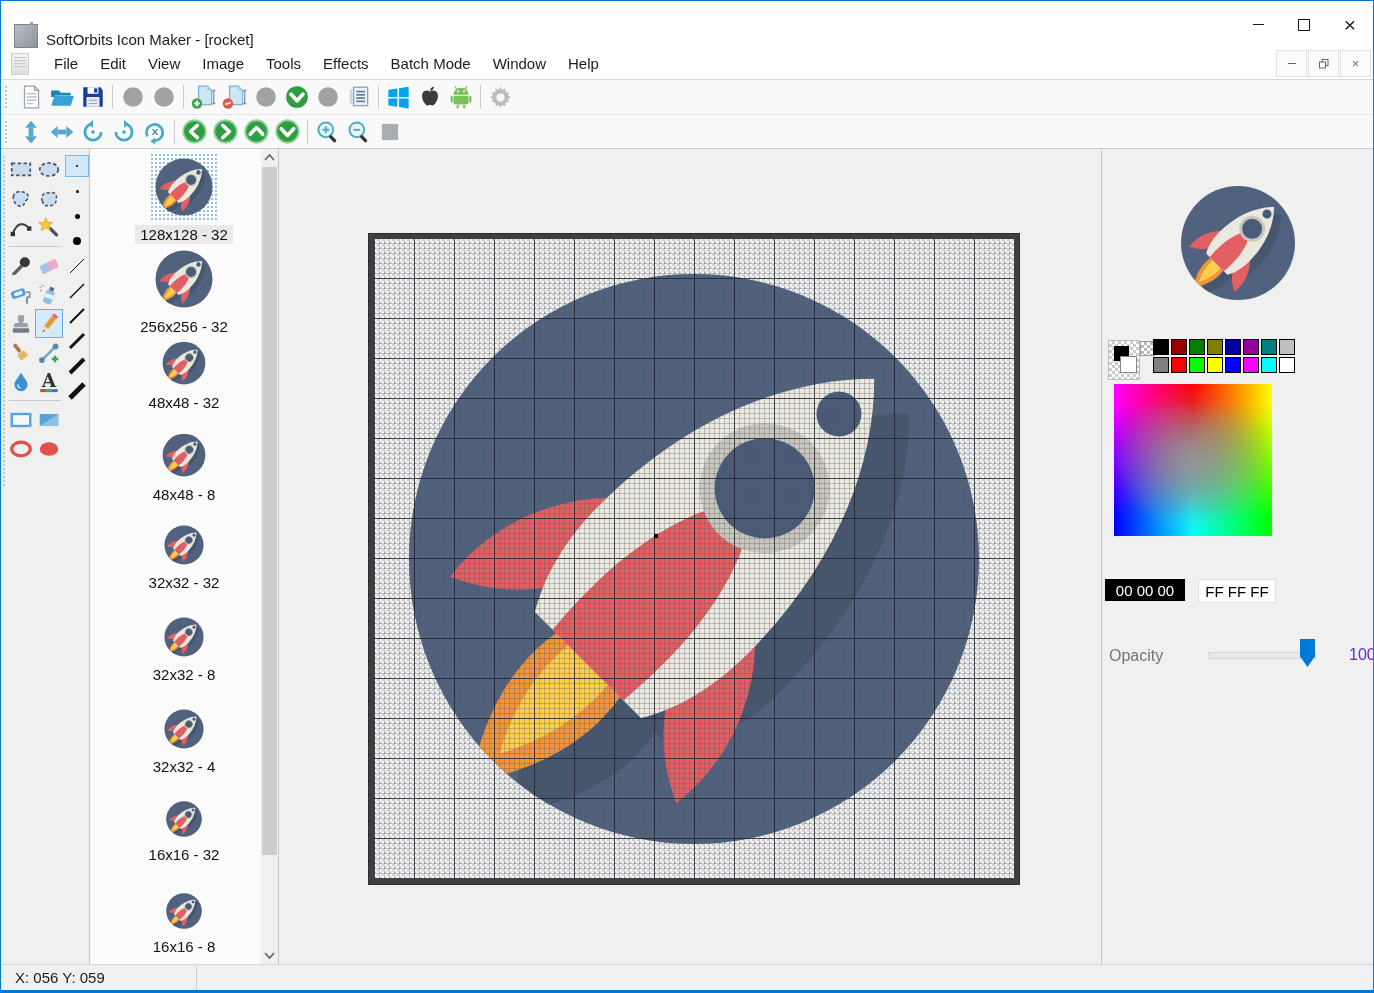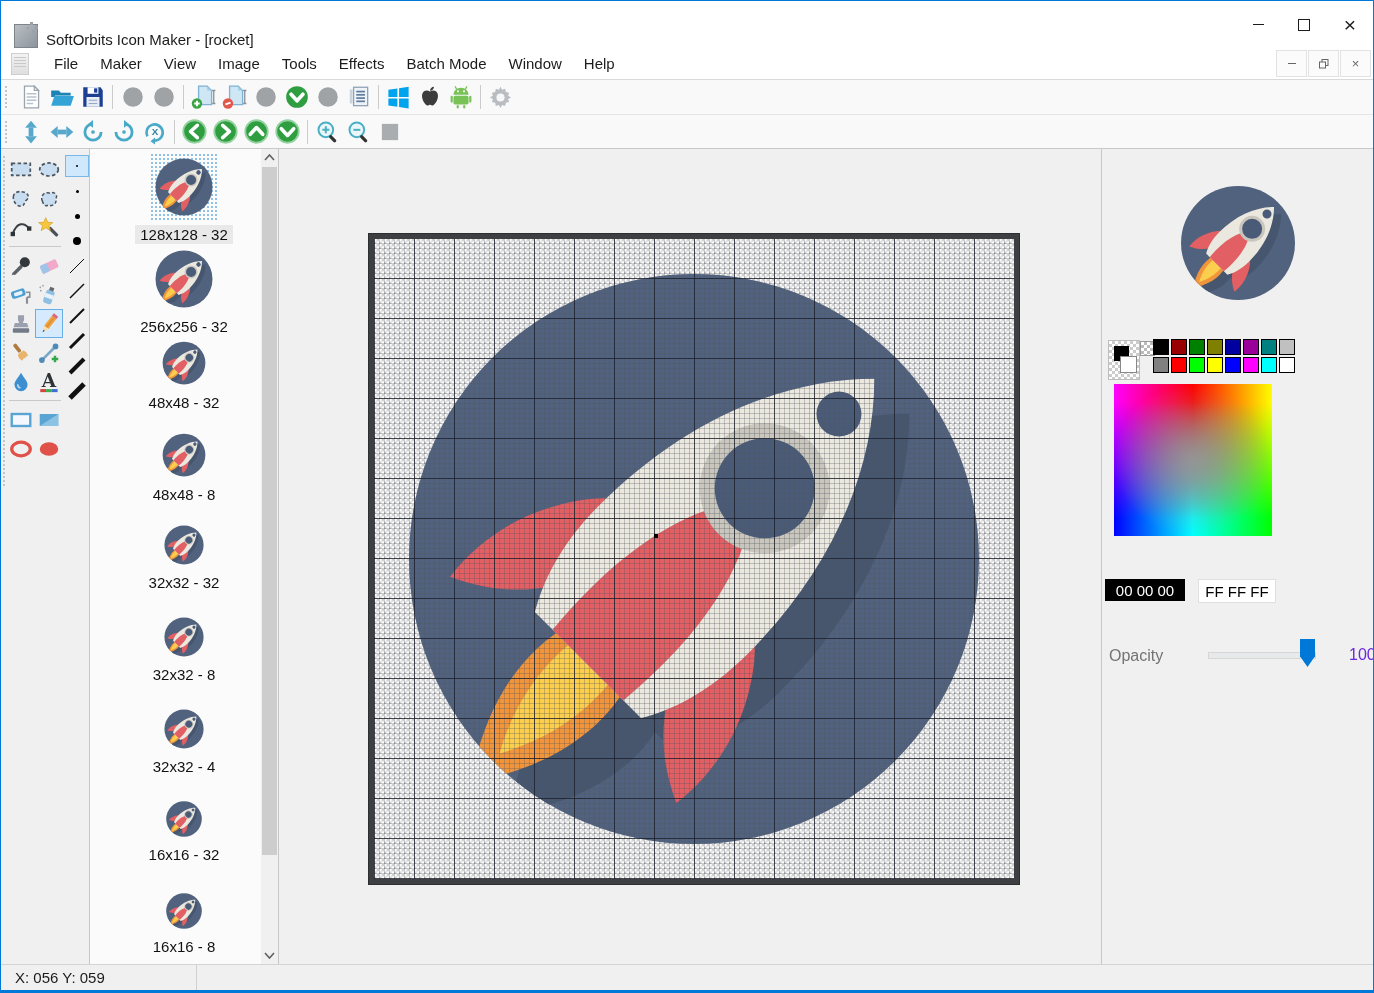--- a/index.html
+++ b/index.html
@@ -147,21 +147,21 @@
           <i></i>
         </span>
       <span class="wincap cap-close">×</span>
     </div>
   </div>
 
   <div class="menubar">
     <span class="mdi-docicon"></span>
     <div style="display:flex">
         <span class="menu-item">File</span>
-        <span class="menu-item">Maker</span>
+        <span class="menu-item">Edit</span>
         <span class="menu-item">View</span>
         <span class="menu-item">Image</span>
         <span class="menu-item">Tools</span>
         <span class="menu-item">Effects</span>
         <span class="menu-item">Batch Mode</span>
         <span class="menu-item">Window</span>
         <span class="menu-item">Help</span>
       </div>
     <div class="mdicaps">
       <span class="mdicap">

